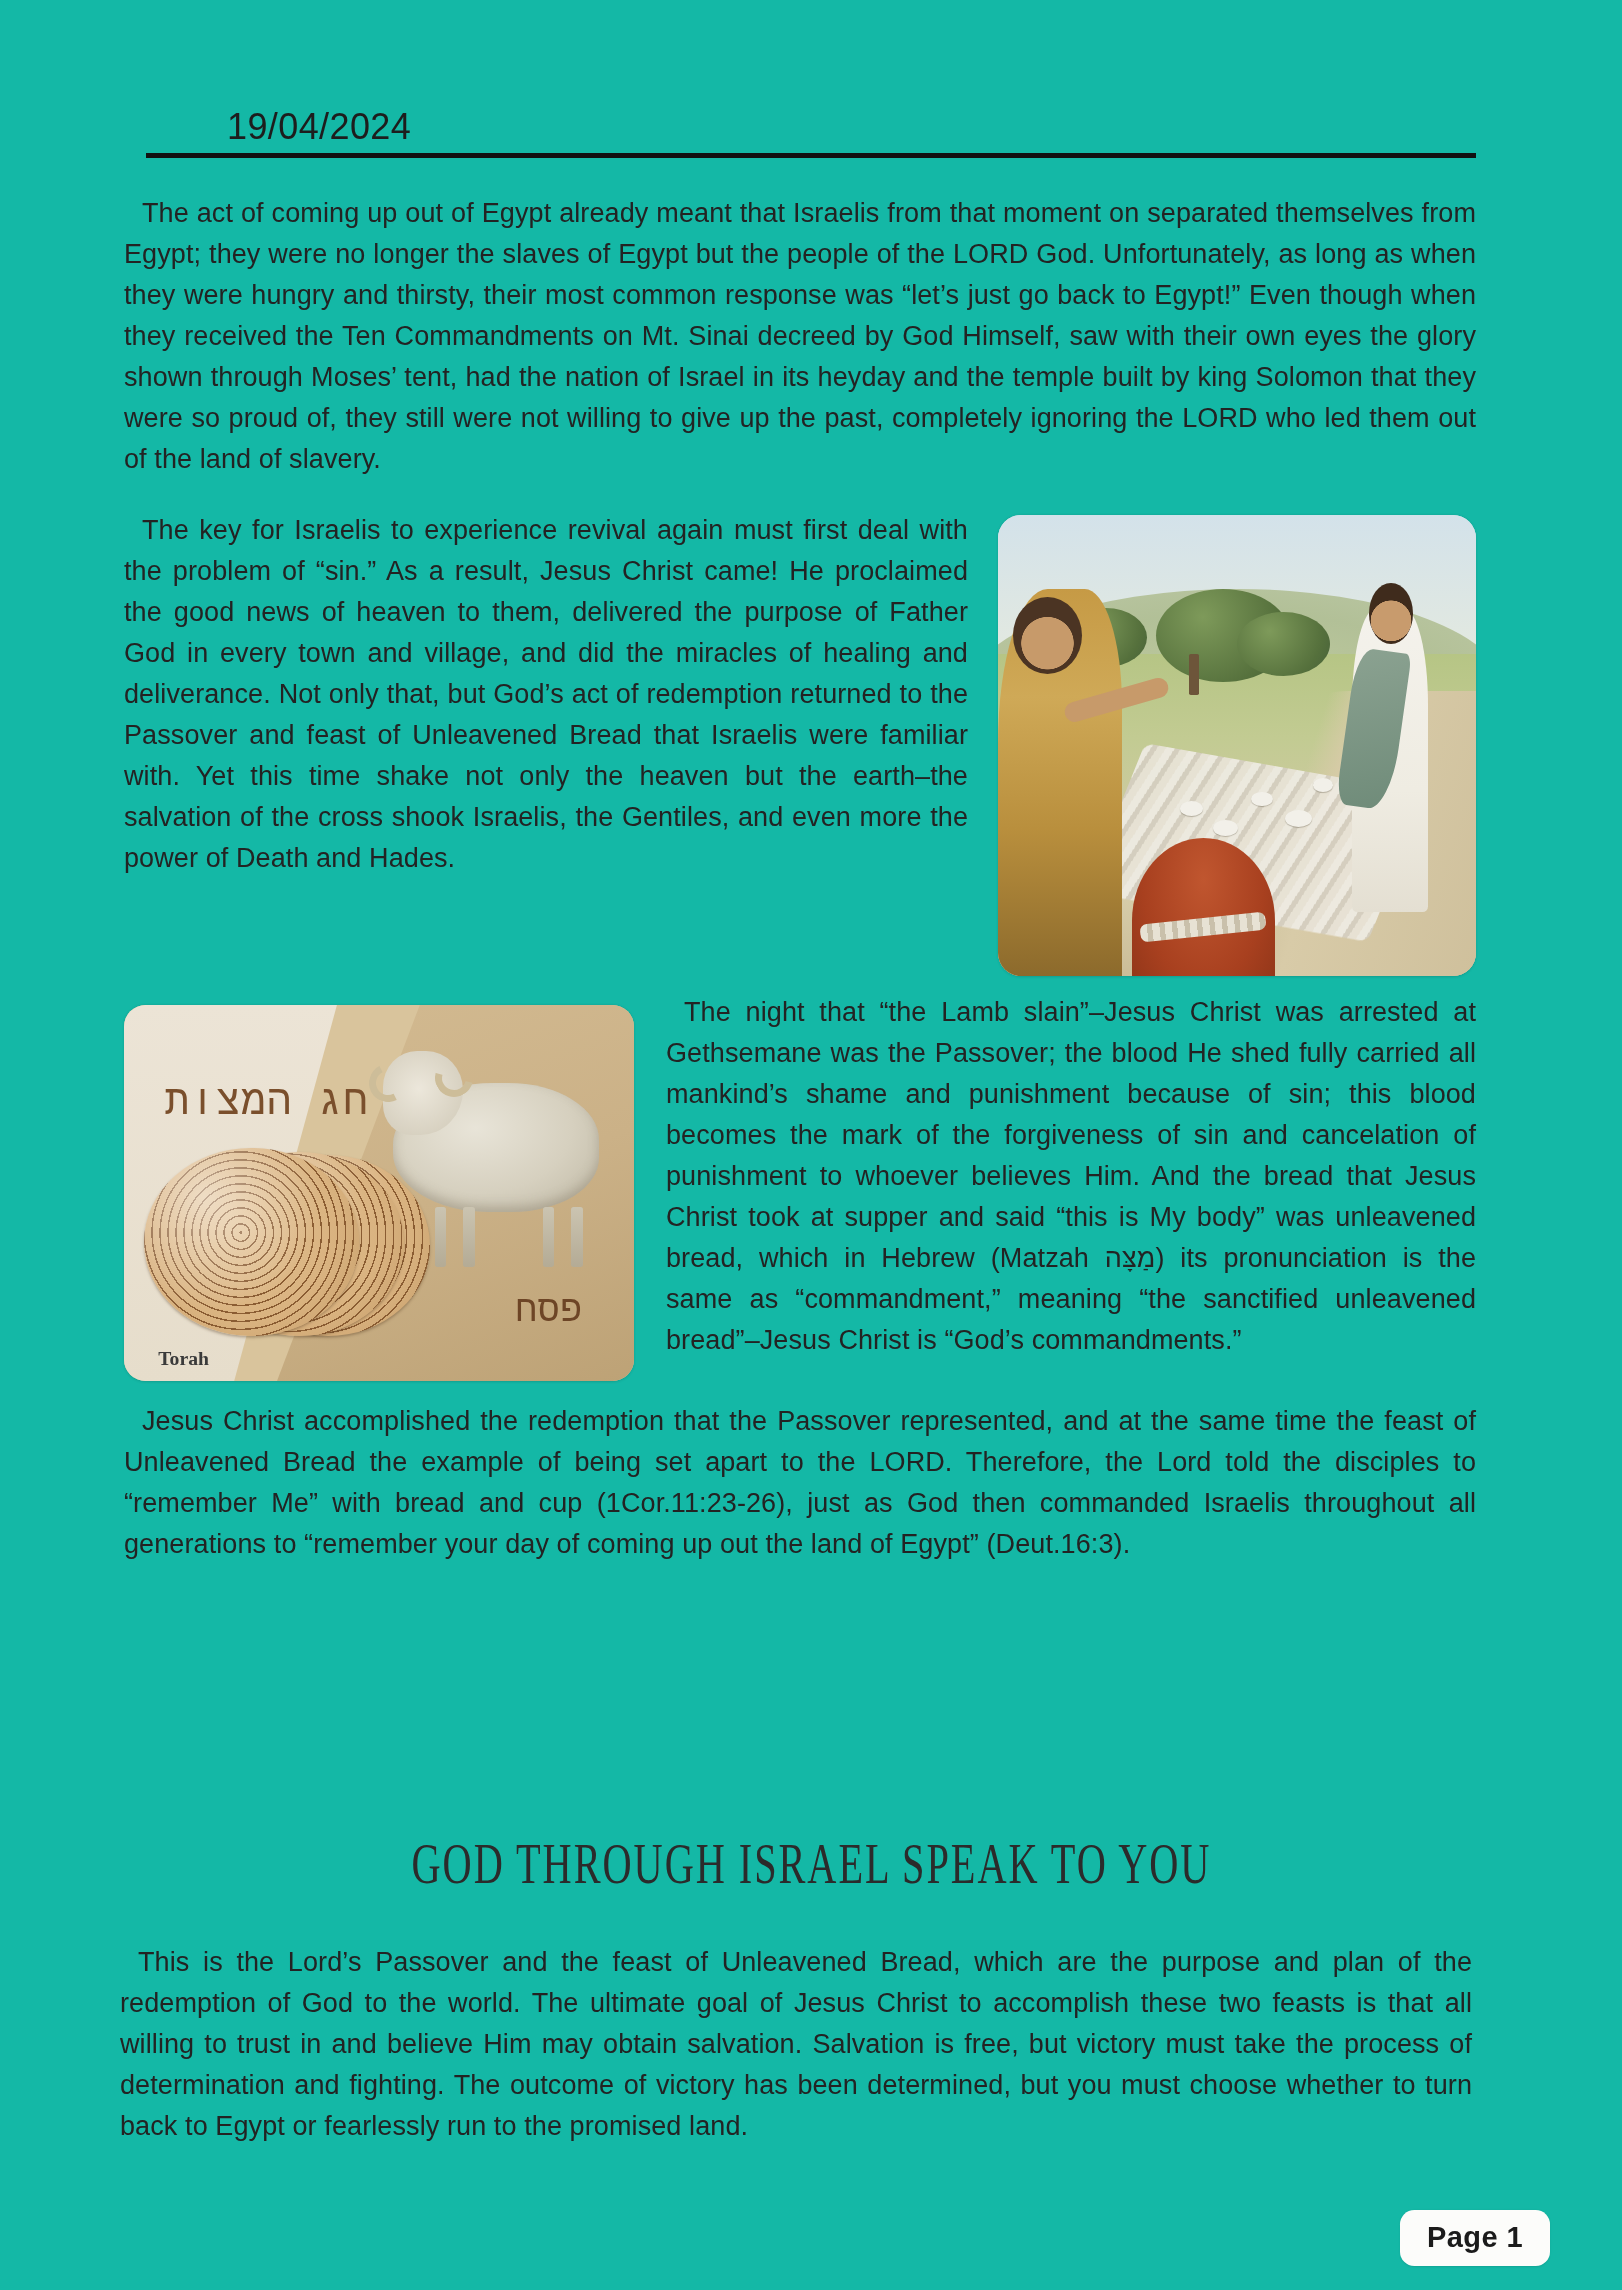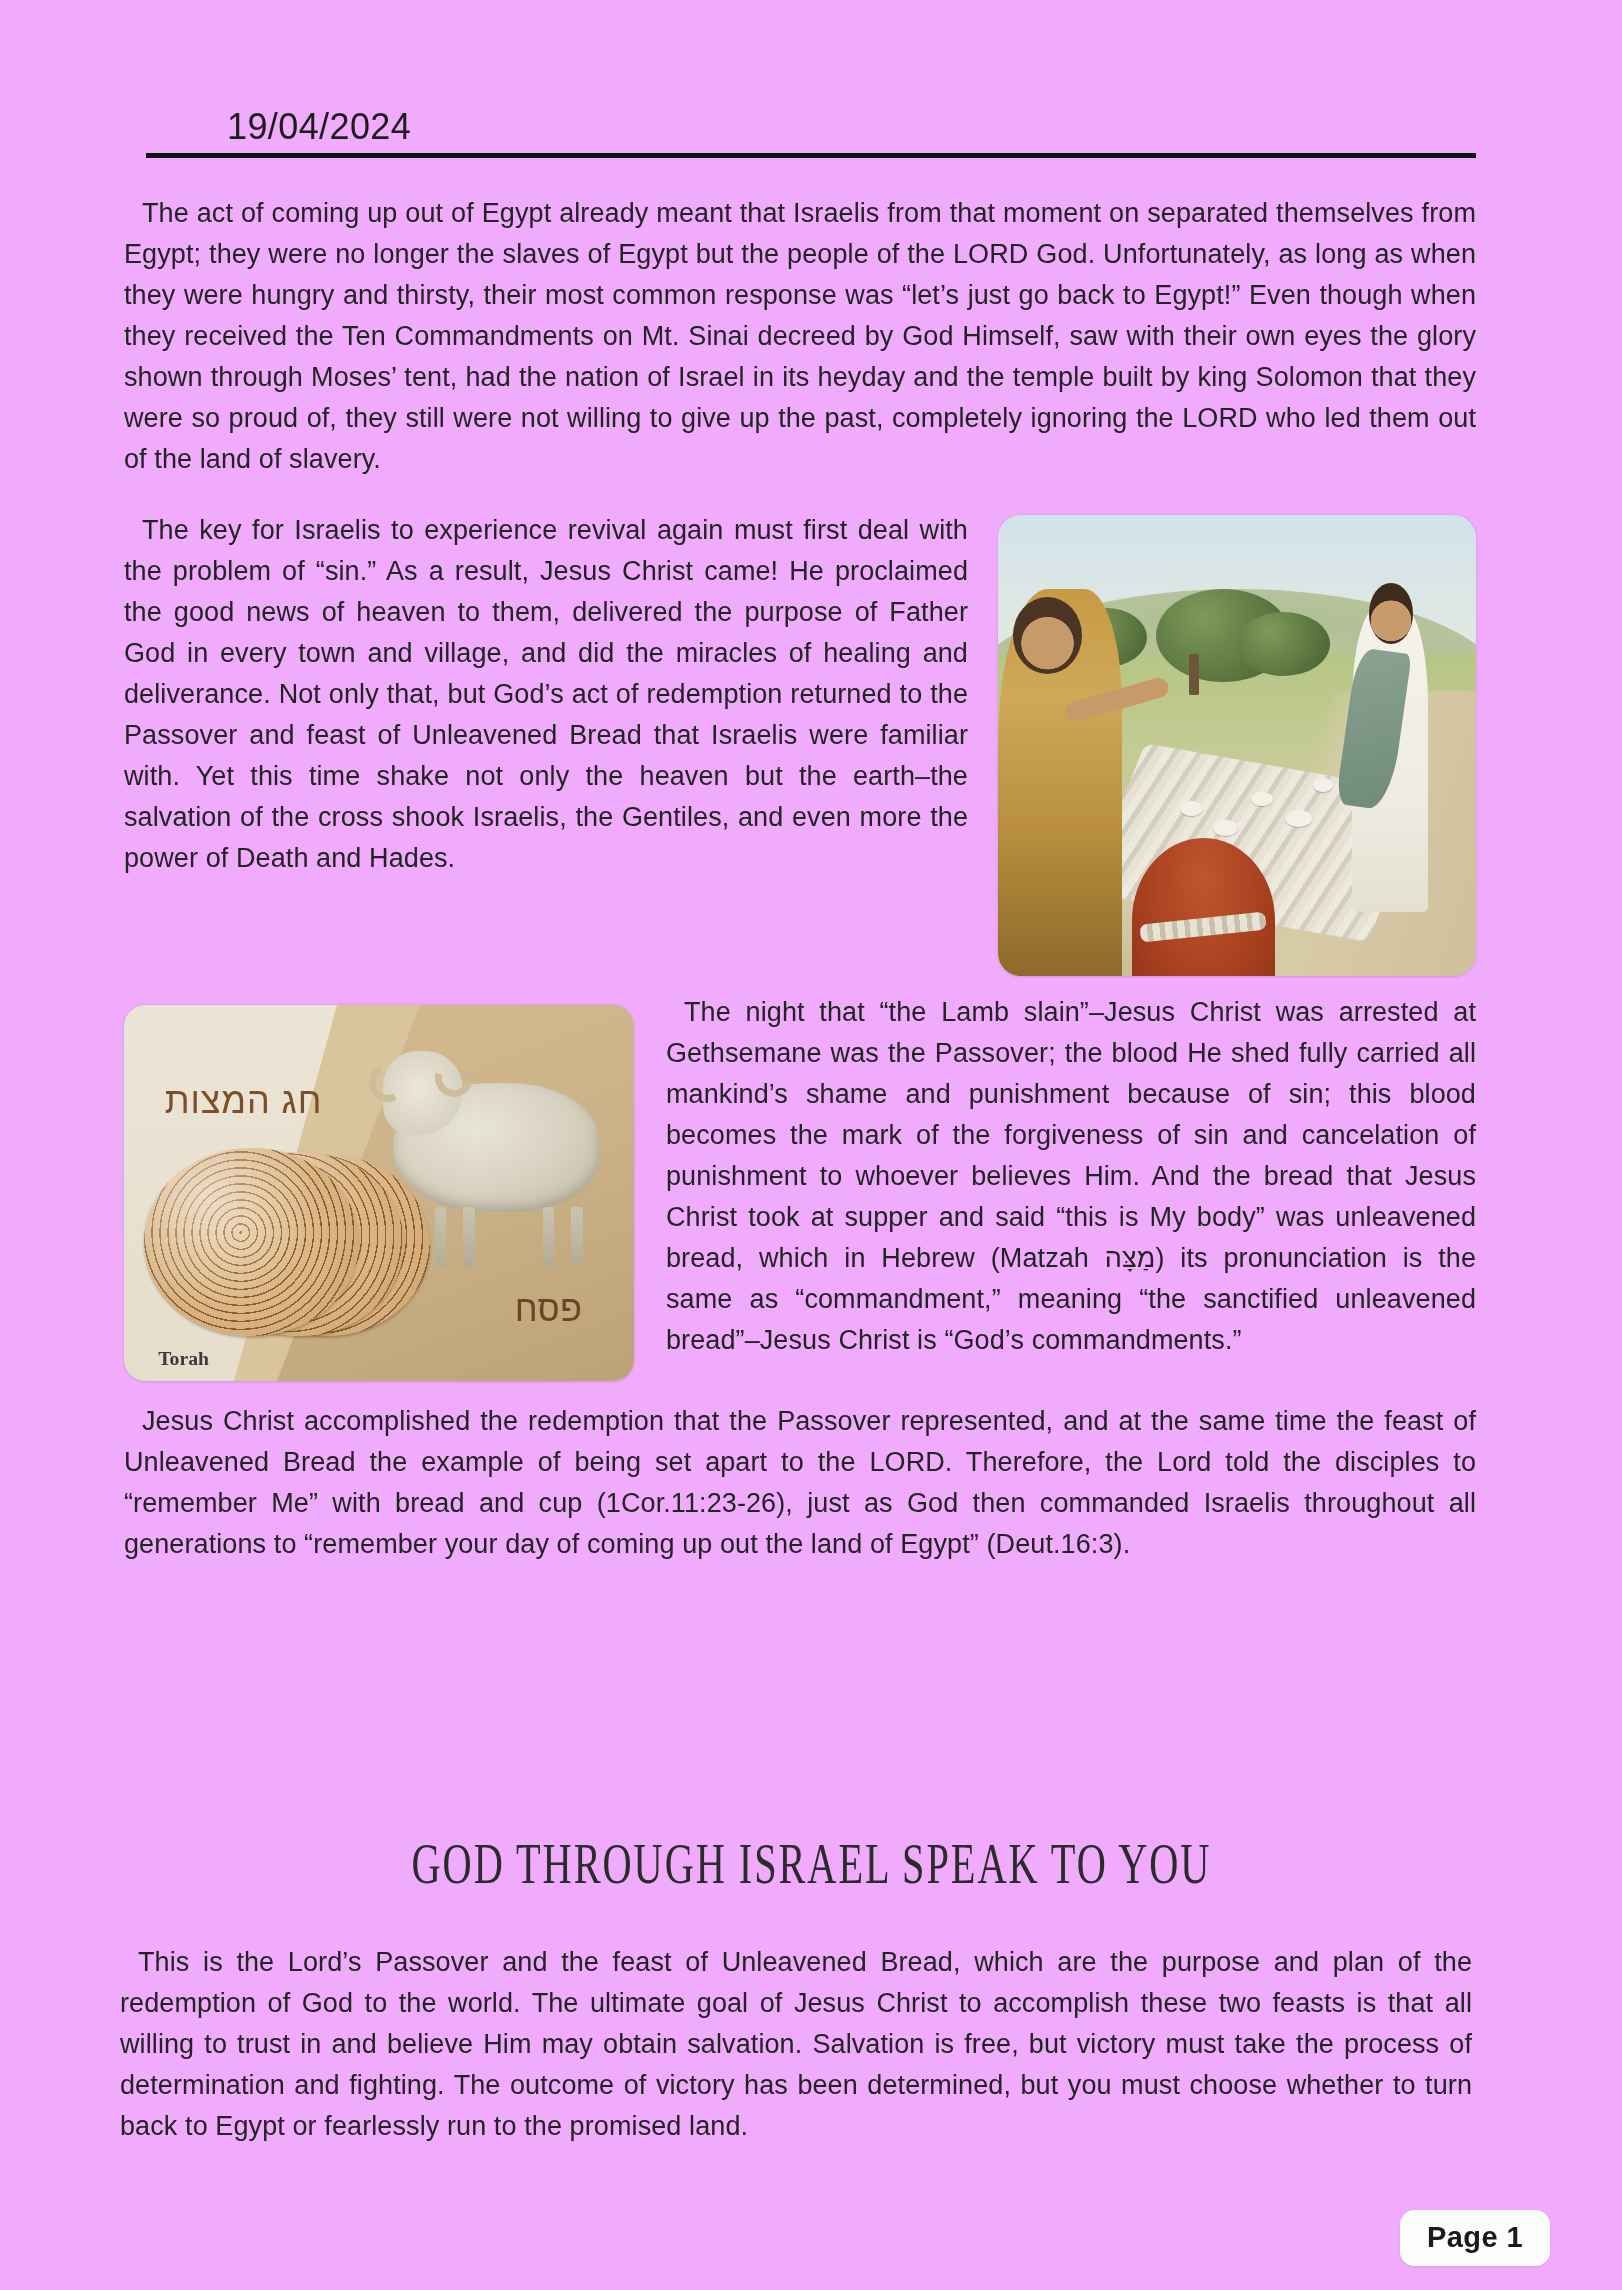--- a/index.html
+++ b/index.html
@@ -13,21 +13,21 @@
     height: 2291px;
     position: relative;
     font-family: "Liberation Sans", sans-serif;
     color: #262626;
     overflow: hidden;
   }
 
   .page {
     position: absolute;
     inset: 0;
-    background: #f0abfc;
+    background: #14b8a6;
   }
 
   
   .header {
     position: absolute;
     left: 146px;
     top: 106px;
     width: 1330px;
   }
   .header-date {
@@ -192,22 +192,22 @@
     background: linear-gradient(#ece4d6, #e6ddcb);
     clip-path: polygon(0 0, 58% 0, 30% 100%, 0 100%);
   }
   .card .right-pane {
     position: absolute; inset: 0;
     background: linear-gradient(160deg, #d4bc93 0%, #cbb187 55%, #bda276 100%);
     clip-path: polygon(58% 0, 100% 0, 100% 100%, 30% 100%);
   }
   .card .heb-matzot {
     position: absolute; left: 8%; top: 20%;
-    font-family: Liberation Sans, sans-serif;
-    font-size: 36px; color: #7a4f2c; direction: rtl;
+    font-family: Liberation Mono, monospace;
+    font-size: 41px; color: #7a4f2c; direction: rtl;
     letter-spacing: 0.9px;
   }
   .card .heb-pesach {
     position: absolute; right: 10%; bottom: 13%;
     font-family: Liberation Mono, monospace;
     font-size: 36px; color: #6d4526; direction: rtl;
     letter-spacing: 0.9px;
   }
   .card .matzah {
     position: absolute; border-radius: 50%;

